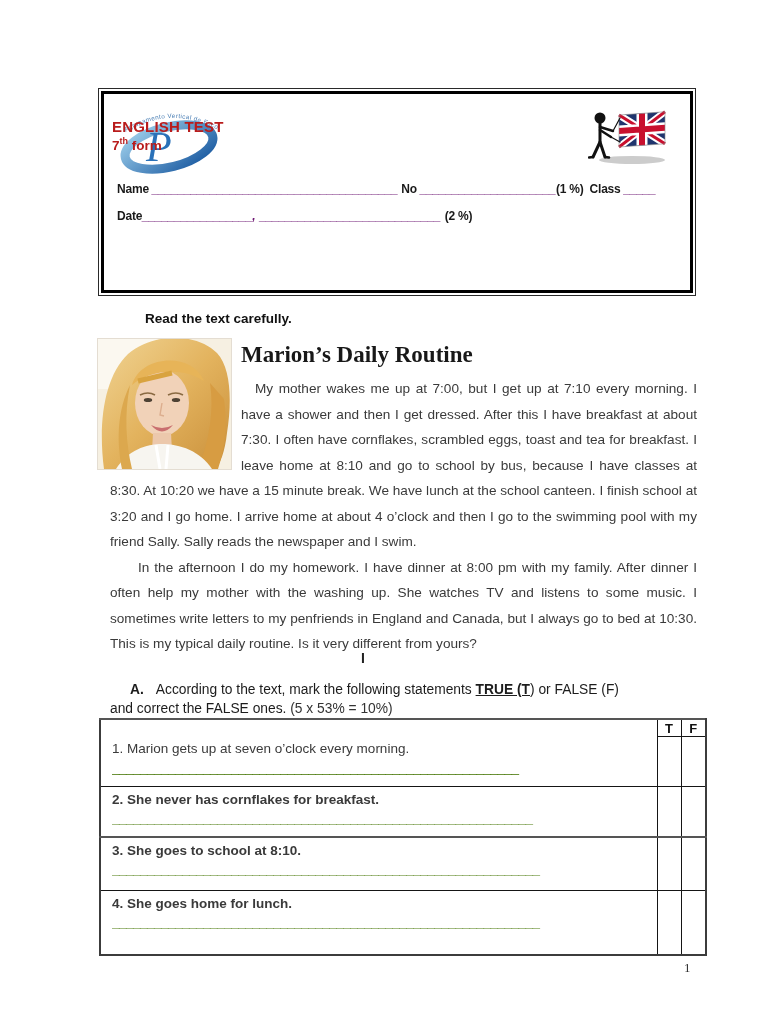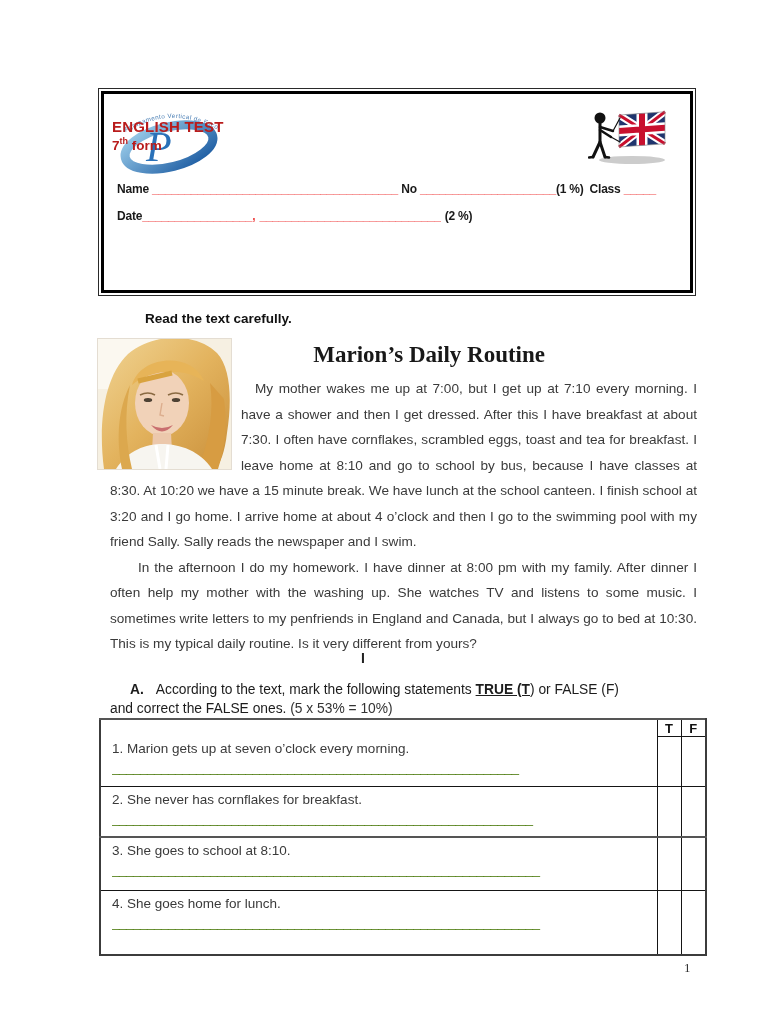--- a/index.html
+++ b/index.html
@@ -11,29 +11,29 @@
               border:3px solid #000;outline:1px solid #2a2a2a;outline-offset:2px;background:#fff;}
   .logo{position:absolute;left:6px;top:5px;}
   .center-title{position:absolute;left:8px;right:0;top:24px;text-align:left;color:#b91c1c;}
   .center-title .t1{font-size:15px;font-weight:bold;letter-spacing:.2px;}
   .center-title .t2{font-size:13.5px;font-weight:bold;margin-top:1px;}
   .center-title sup{font-size:9px;}
   .flag{position:absolute;right:22px;top:14px;}
   .fields{position:absolute;left:13px;right:4px;top:88px;white-space:nowrap;overflow:hidden;}
   .f-line{font-size:12px;font-weight:bold;color:#1a1a1a;letter-spacing:-0.2px;margin-bottom:13px;}
   .f-line.serif{font-family:"Liberation Serif","DejaVu Serif",serif;letter-spacing:-0.1px;}
-  .blank{font-weight:bold;color:#ef4444;}
+  .blank{font-weight:bold;color:#701a75;font-style:italic;}
   .ml6{margin-left:6px;} .ml4{margin-left:4px;}
 
   
   .instruction{position:absolute;left:110px;top:311px;font-size:13.5px;font-weight:bold;color:#111;padding-left:35px;}
   .text-block{position:absolute;left:97px;top:336px;width:600px;padding-left:13px;box-sizing:border-box;}
   .portrait{float:left;width:133px;height:130px;margin:2px 9px 8px -13px;border:1px solid #e4ddd2;}
   .reading-title{font-family:"Liberation Serif","DejaVu Serif",serif;font-size:23px;font-weight:bold;
-                 color:#181818;text-align:right;line-height:31px;margin:3px 152px 6px 0;}
+                 color:#181818;text-align:left;line-height:31px;margin:3px 152px 6px 0;}
   .body-p{font-size:13.6px;line-height:25.5px;text-align:justify;color:#3a3a3a;margin:0;}
   .body-p.first{text-indent:14px;}
   .body-p.second{text-indent:28px;}
 
   
   .part-marker{position:absolute;left:97px;top:650px;width:600px;text-align:center;
                padding-right:68px;box-sizing:border-box;font-size:14px;font-weight:bold;color:#222;}
   .task-heading{position:absolute;left:97px;top:681px;width:606px;padding-left:13px;box-sizing:border-box;
                 font-size:13.8px;line-height:18.5px;color:#1c1c1c;}
   .task-heading .line1{padding-left:20px;}
@@ -50,21 +50,21 @@
   .tf-table .stmt.pad-big{padding-top:19px;}
   .stmt-text{line-height:20px;}
   .stmt-line{line-height:18px;color:#4d7c0f;letter-spacing:-0.5px;overflow:hidden;white-space:nowrap;}
   .tf-table th.tf-h{font-size:13px;font-weight:bold;color:#111;height:16px;text-align:center;
                     vertical-align:middle;line-height:15px;}
   .tf-table tr.r1b td{height:49px;}
   .tf-table tr.r2 .stmt-wrap{height:46px;}
   .tf-table tr.r3 .stmt-wrap{height:49px;}
   .tf-table tr.r4 .stmt-wrap{height:60px;}
   .tf-table tr.r3 td{border-top:2.5px solid #555;}
-  .stmt-wrap{box-sizing:border-box;}
+  .stmt-wrap{box-sizing:border-box;font-weight:bold;}
 
   .page-number{position:absolute;left:684px;top:960px;font-size:13px;color:#333;
                font-family:"Liberation Serif","DejaVu Serif",serif;}
 </style>
 </head>
 <body>
 
 <div class="page">
 
   <div class="header-box">

